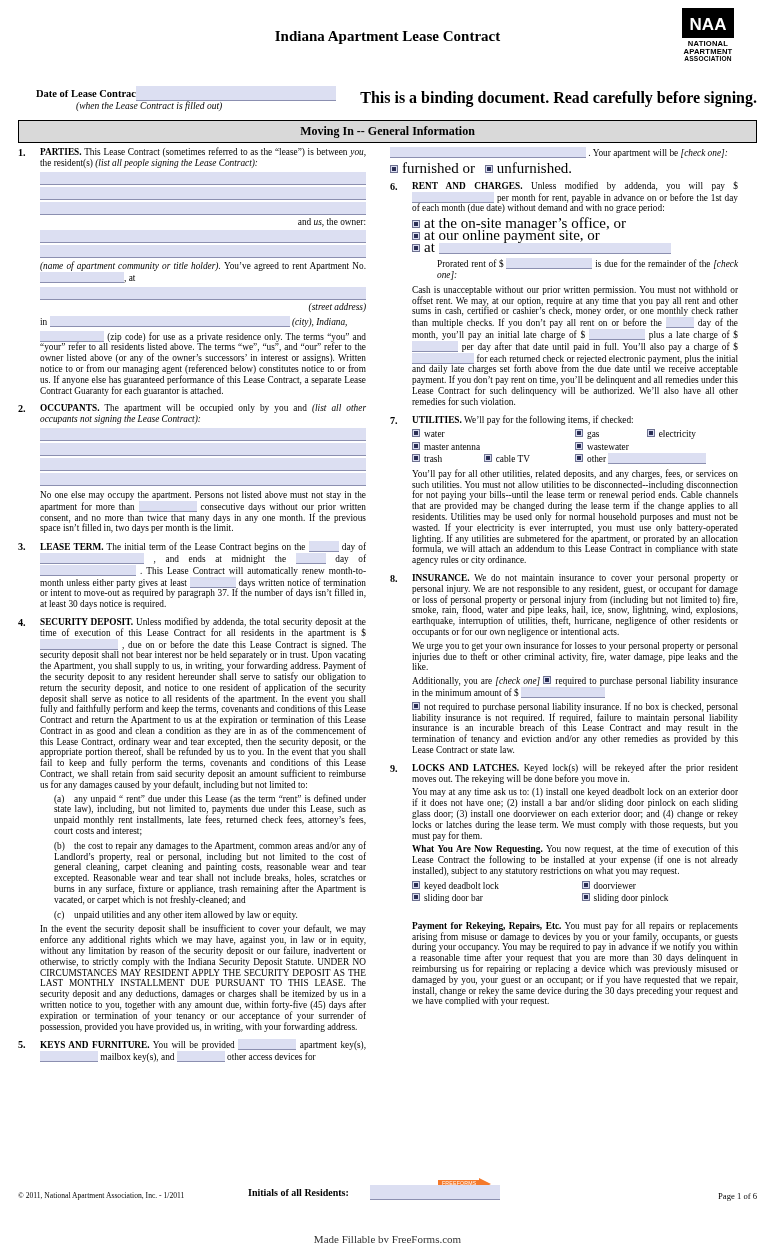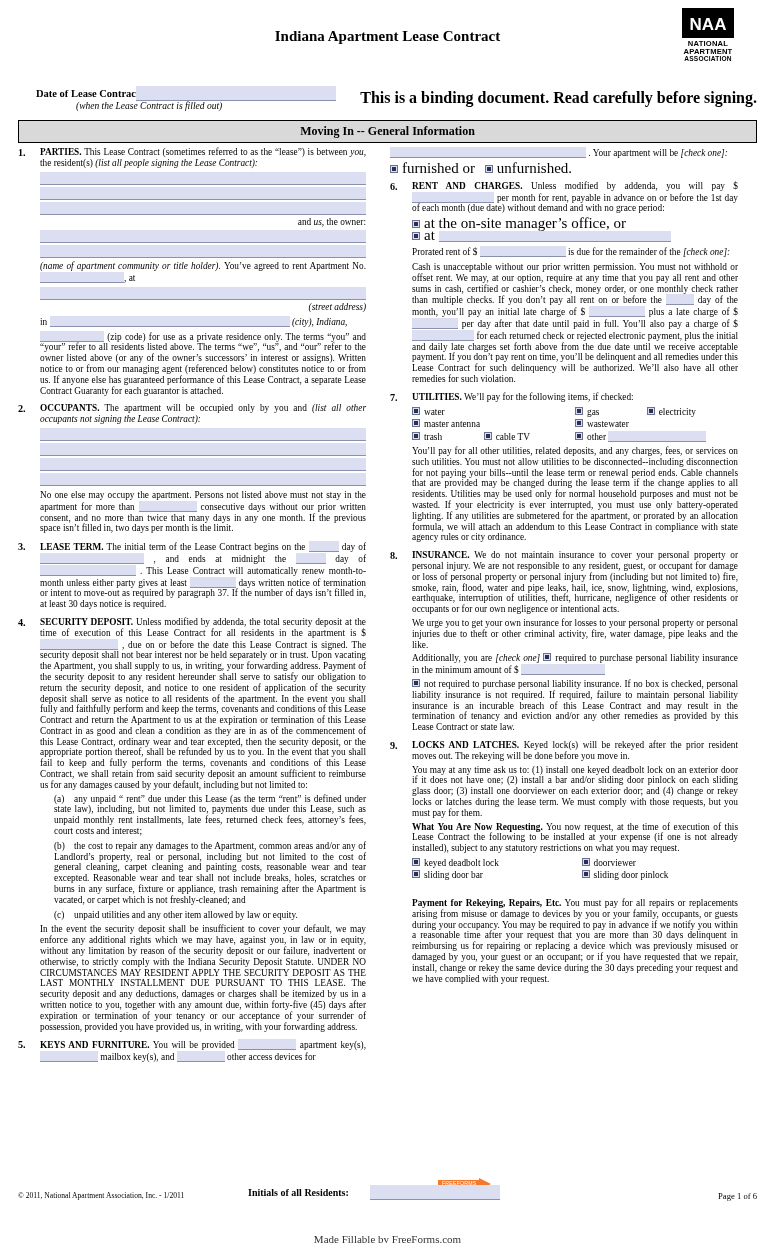--- a/index.html
+++ b/index.html
@@ -258,25 +258,26 @@
       <div class="item">
         <div class="num">6.</div>
         <div class="body">
           <p class="t2"><span class="lead">RENT AND CHARGES.</span>
             <span>Unless modified by addenda, you will pay $</span>
             <span class="inlinefill" style="width:82px;"></span>
             <span>per month for rent, payable in advance on or before the  1st day of each month (due date) without demand and with no grace period:</span>
           </p>
           <div class="chk-row">
             <div><span class="cb"></span><span>at the on-site manager’s office, or</span></div>
+            <div><span class="cb"></span><span>at our online payment site, or</span></div>
             <div><span class="cb"></span><span>at</span>
               <span class="inlinefill" style="width:232px;"></span>
             </div>
           </div>
-          <p class="t2" style="margin-top:4px;">
+          <p class="t2" style="margin-top:4px;margin-left:25px;">
             <span>Prorated rent of $</span>
             <span class="inlinefill" style="width:86px;"></span>
             <span>is due for the remainder of the</span>
             <span class="ital">[check one]:</span>
           </p>
           <p class="t2" style="margin-top:4px;">
             <span>Cash is unacceptable without our prior written permission.  You must not withhold or offset rent.  We may, at our option, require at any time that you pay all rent and other sums in cash, certified or cashier’s check, money order, or one monthly check rather than multiple checks.  If you don’t pay all rent on or before the</span>
             <span class="inlinefill" style="width:28px;"></span>
             <span>day of the month, you’ll pay an initial late charge of $</span>
             <span class="inlinefill" style="width:56px;"></span>

